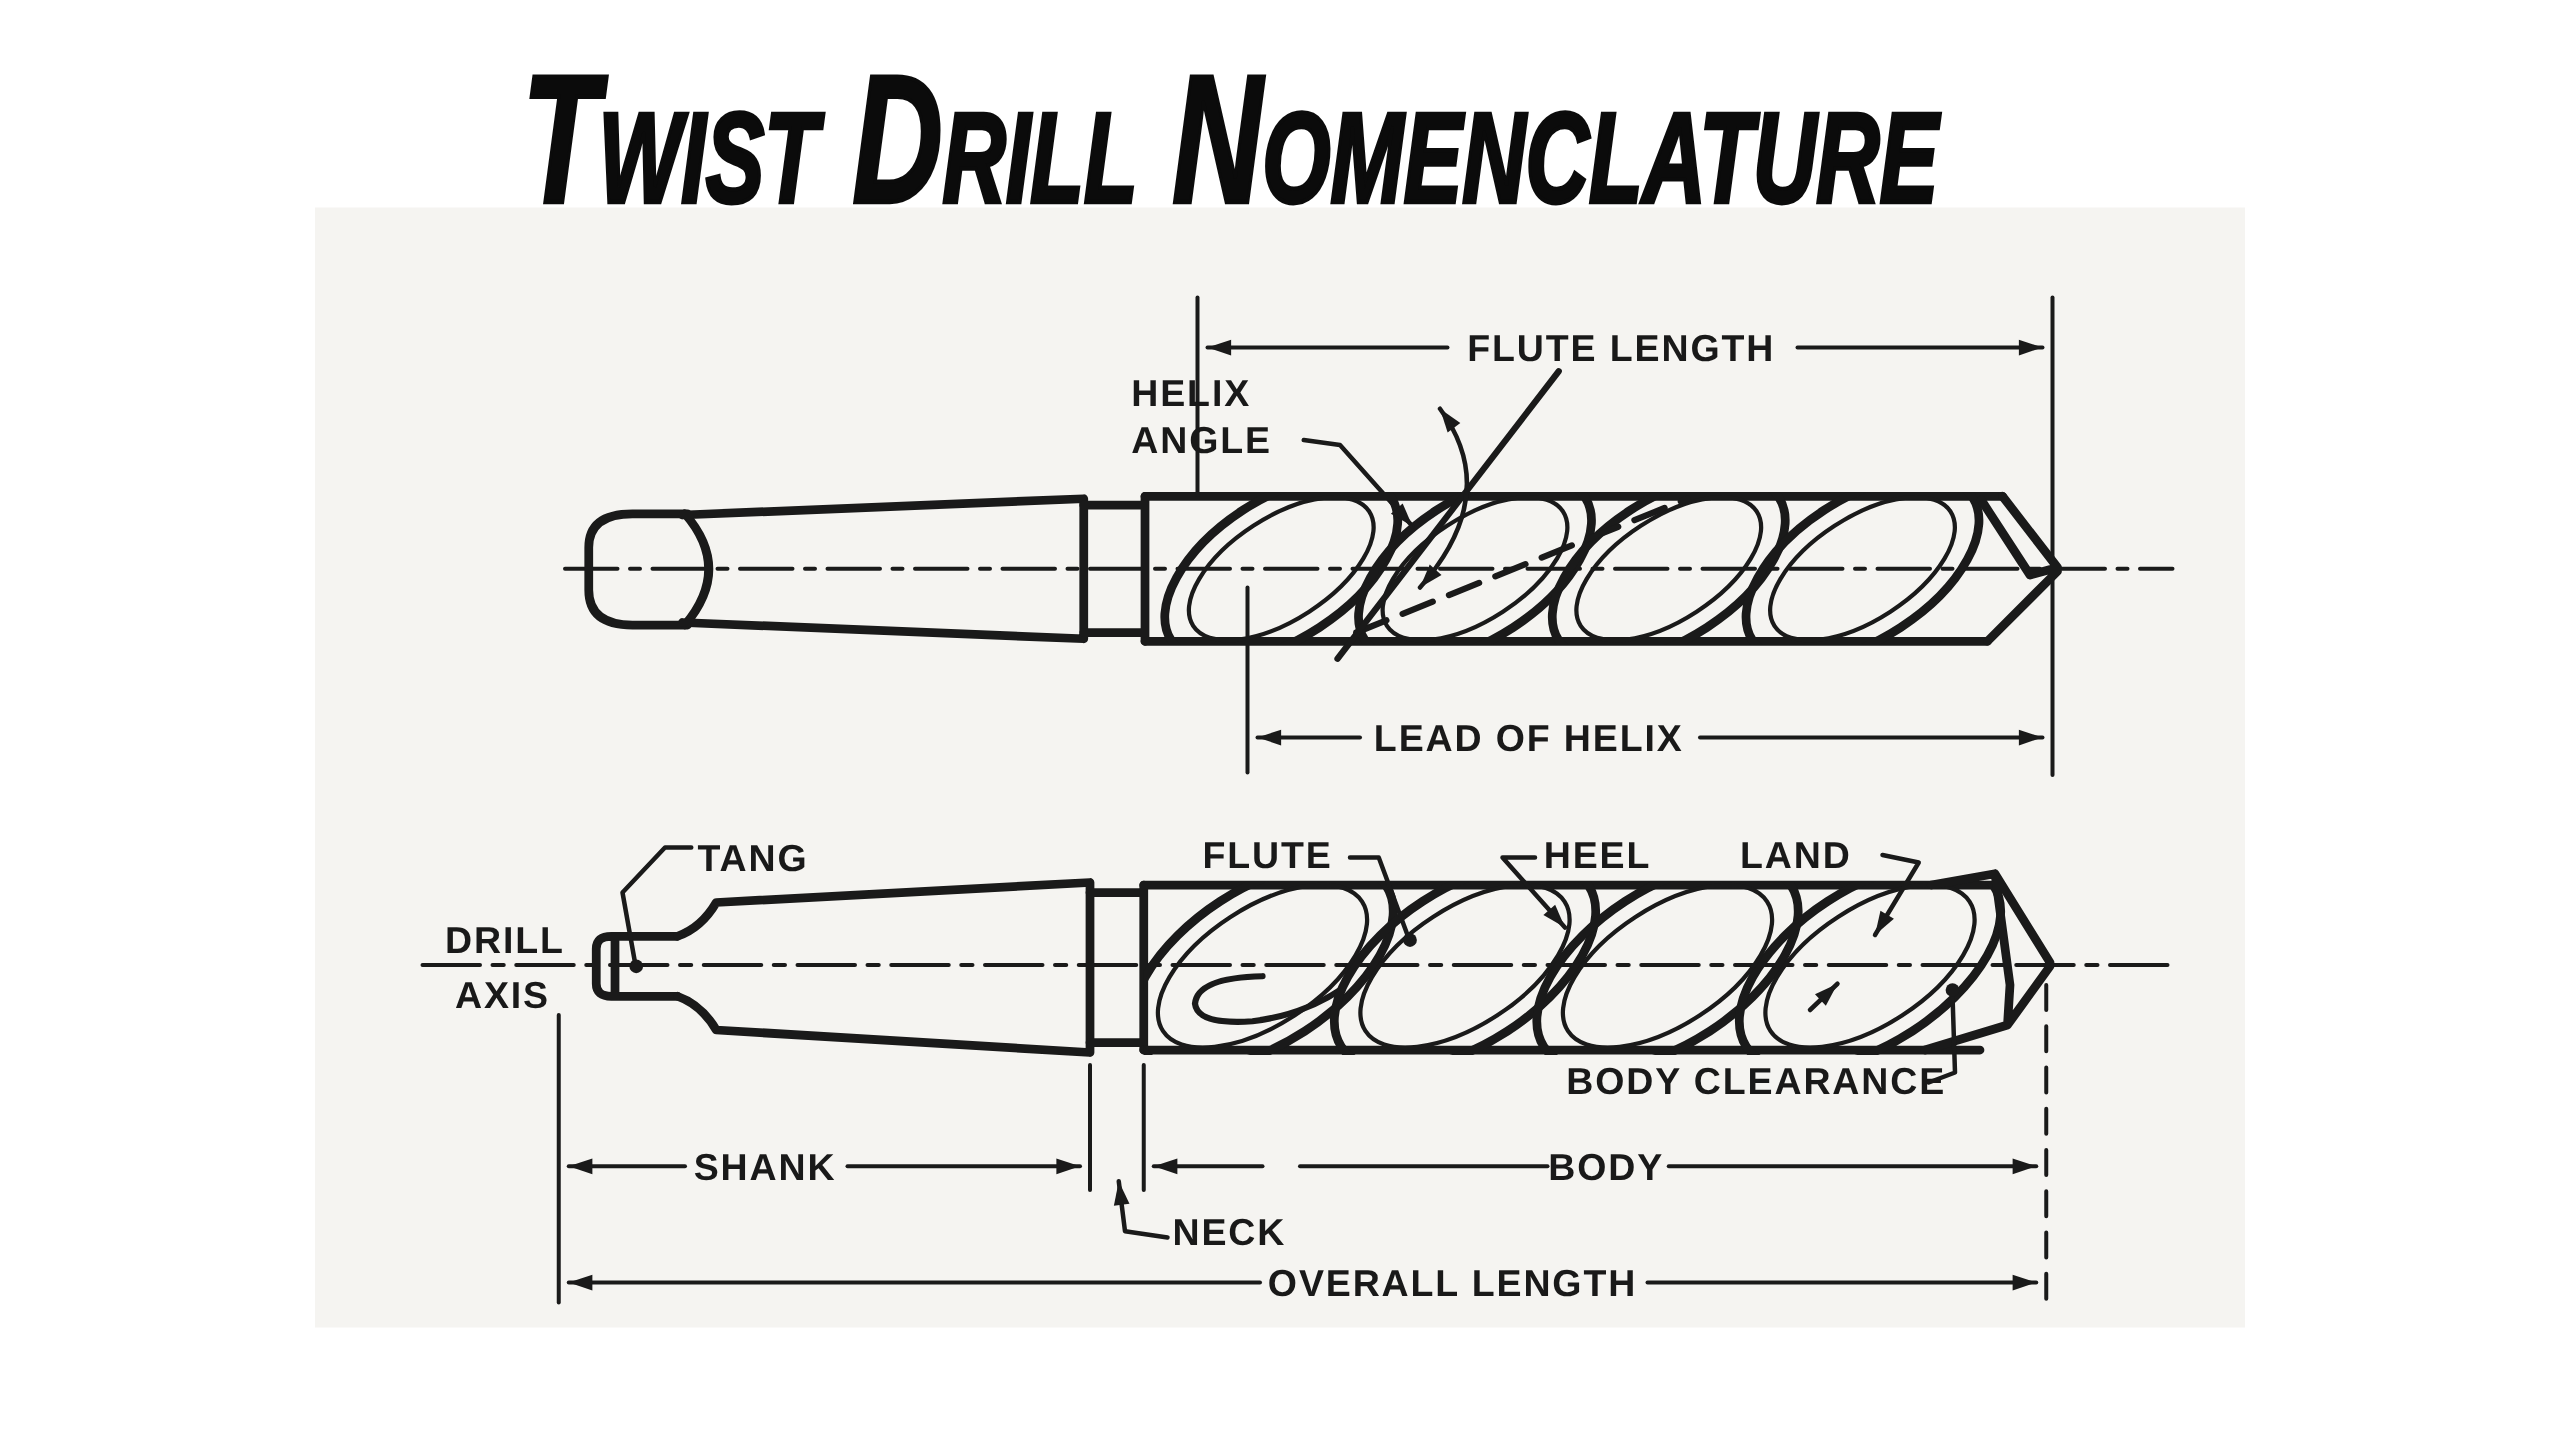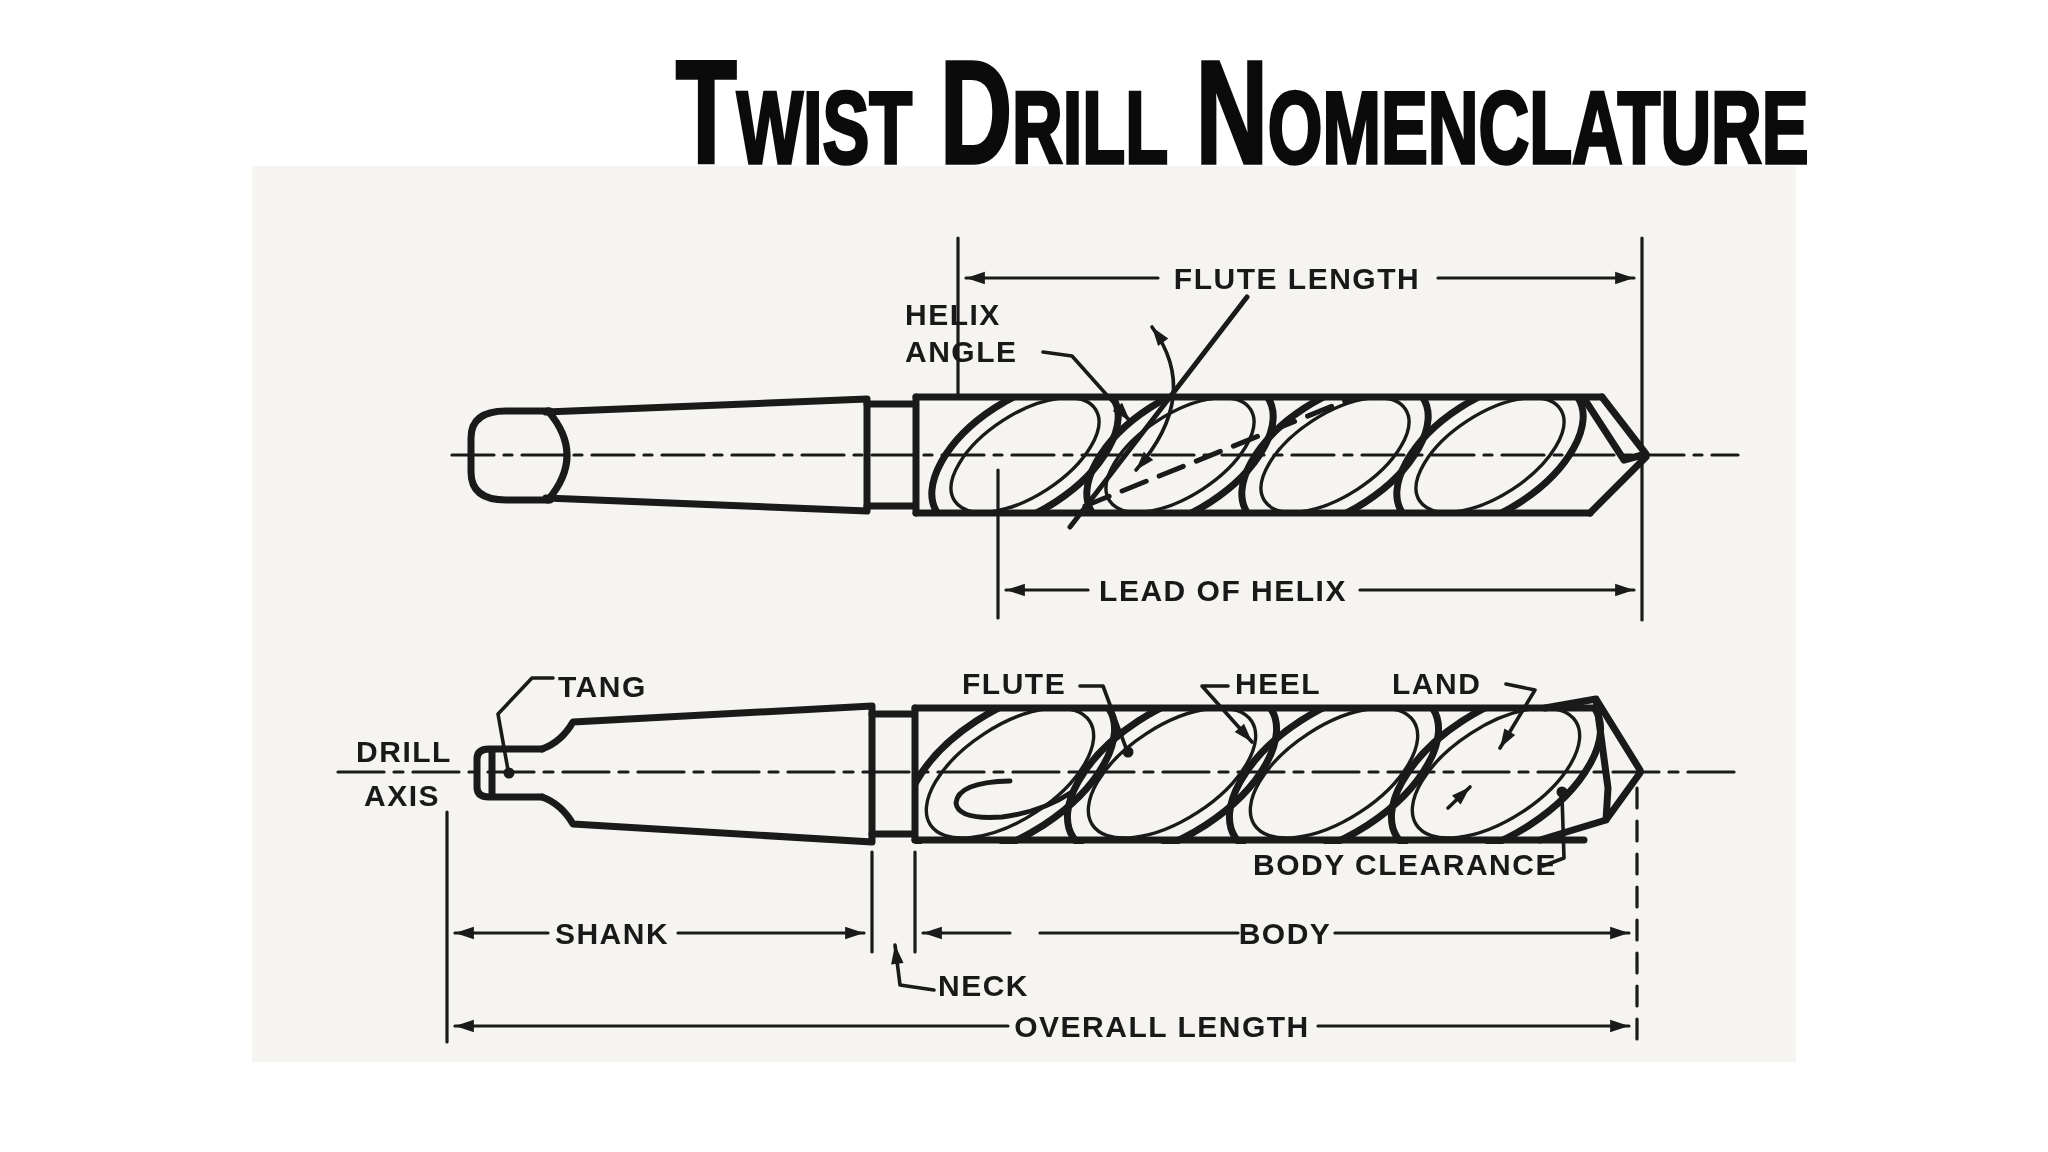--- a/index.html
+++ b/index.html
@@ -1,19 +1,19 @@
 <!DOCTYPE html>
 <html><head>
 <meta charset="utf-8">
 <style>
   html,body{margin:0;padding:0;background:#ffffff;}
   #stage{position:relative;width:2048px;height:1152px;background:#ffffff;overflow:hidden;
          font-family:"Liberation Sans",sans-serif;}
   .scan{position:absolute;left:252px;top:166px;width:1544px;height:896px;background:#f5f4f1;}
-  .title-wrap{position:absolute;left:0;top:40px;width:1968px;text-align:right;}
+  .title-wrap{position:absolute;left:0;top:40px;width:1968px;text-align:center;font-style:italic;}
   .title-wrap h1{
     margin:0;display:inline-block;
     font-family:"Liberation Sans",sans-serif;
     font-weight:bold;font-variant:small-caps;
     font-size:128px;line-height:1.0;letter-spacing:0px;
     color:#0b0b0b;-webkit-text-stroke:3px #0b0b0b;
     transform:scale(0.78,1.14);transform-origin:50% 0%;
     white-space:nowrap;
   }
   svg{position:absolute;left:0;top:0;}

